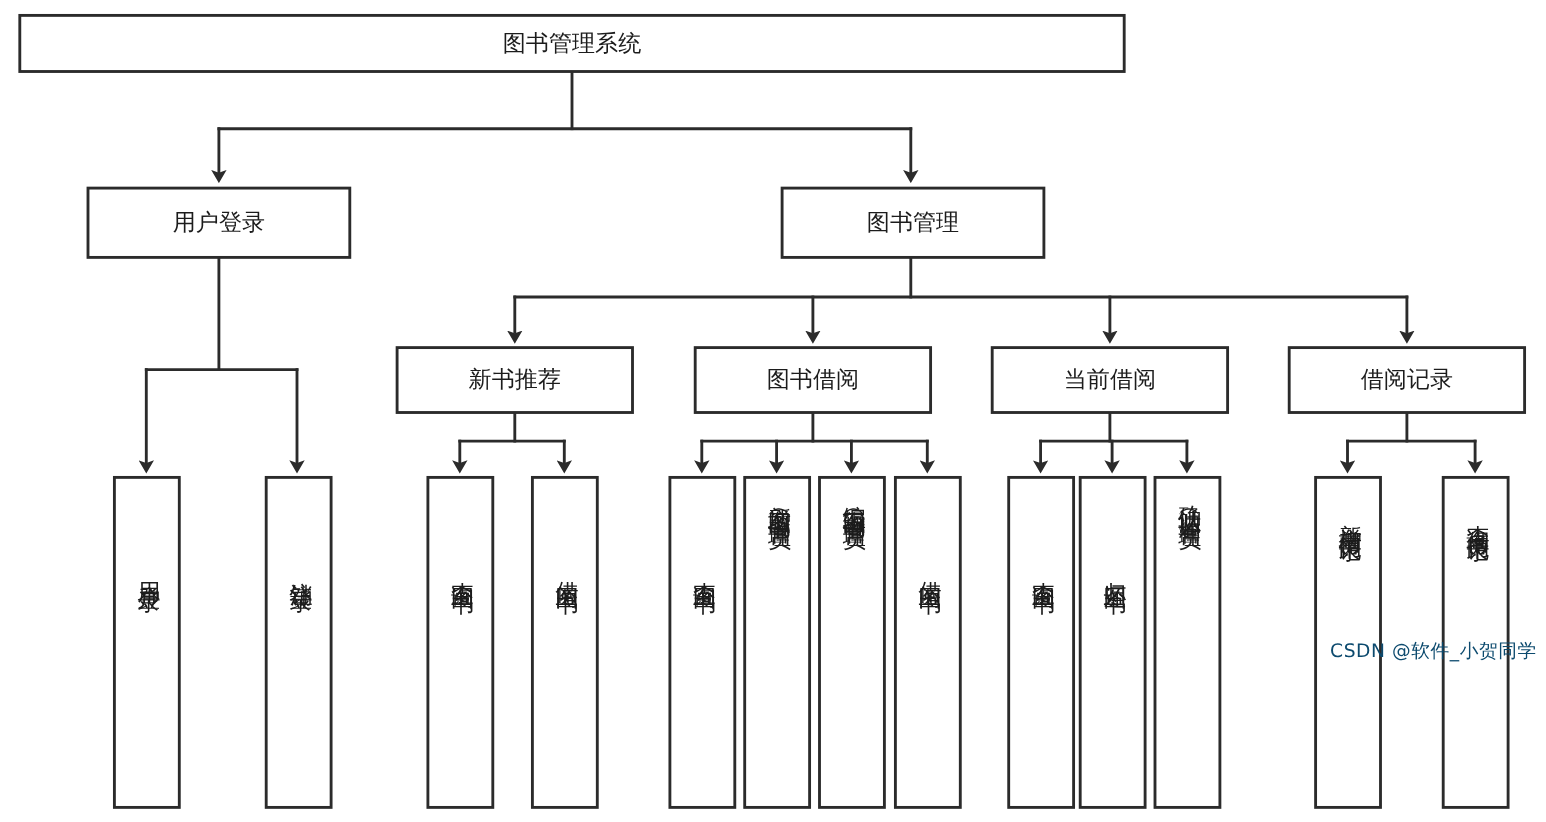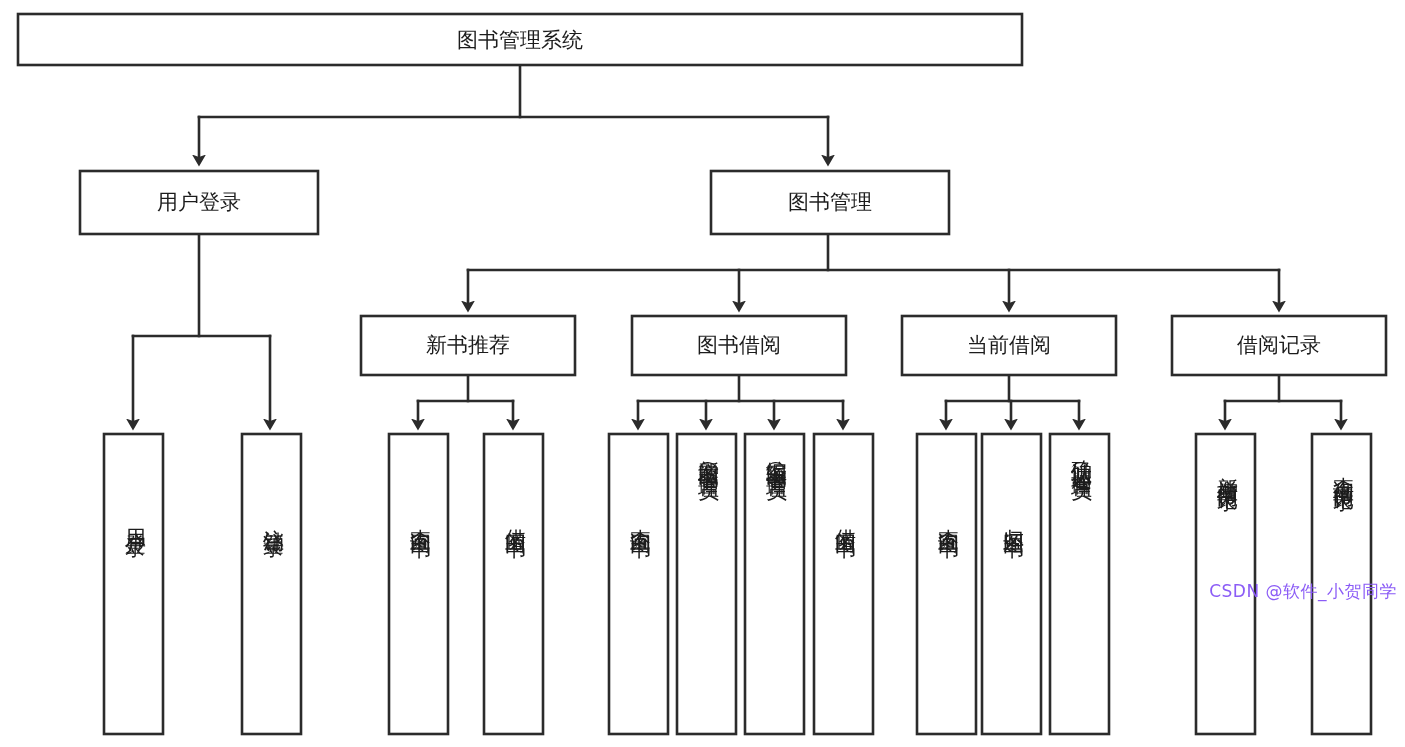--- a/index.html
+++ b/index.html
@@ -60,21 +60,21 @@
     white-space: nowrap;
     pointer-events: none;
     text-align: start;
   }
   .watermark {
     position: absolute;
     right: 8px;
     bottom: 5px;
     font-family: "DejaVu Sans", "Liberation Sans", sans-serif;
     font-size: 17px;
-    color: #8b5cf6;
+    color: #0c4a6e;
     white-space: nowrap;
     letter-spacing: 0.5px;
   }
 </style>
 </head>
 <body>
 
 <div id="diagram-root">
 
   <svg id="tree-svg" viewBox="0 0 1405 747">

